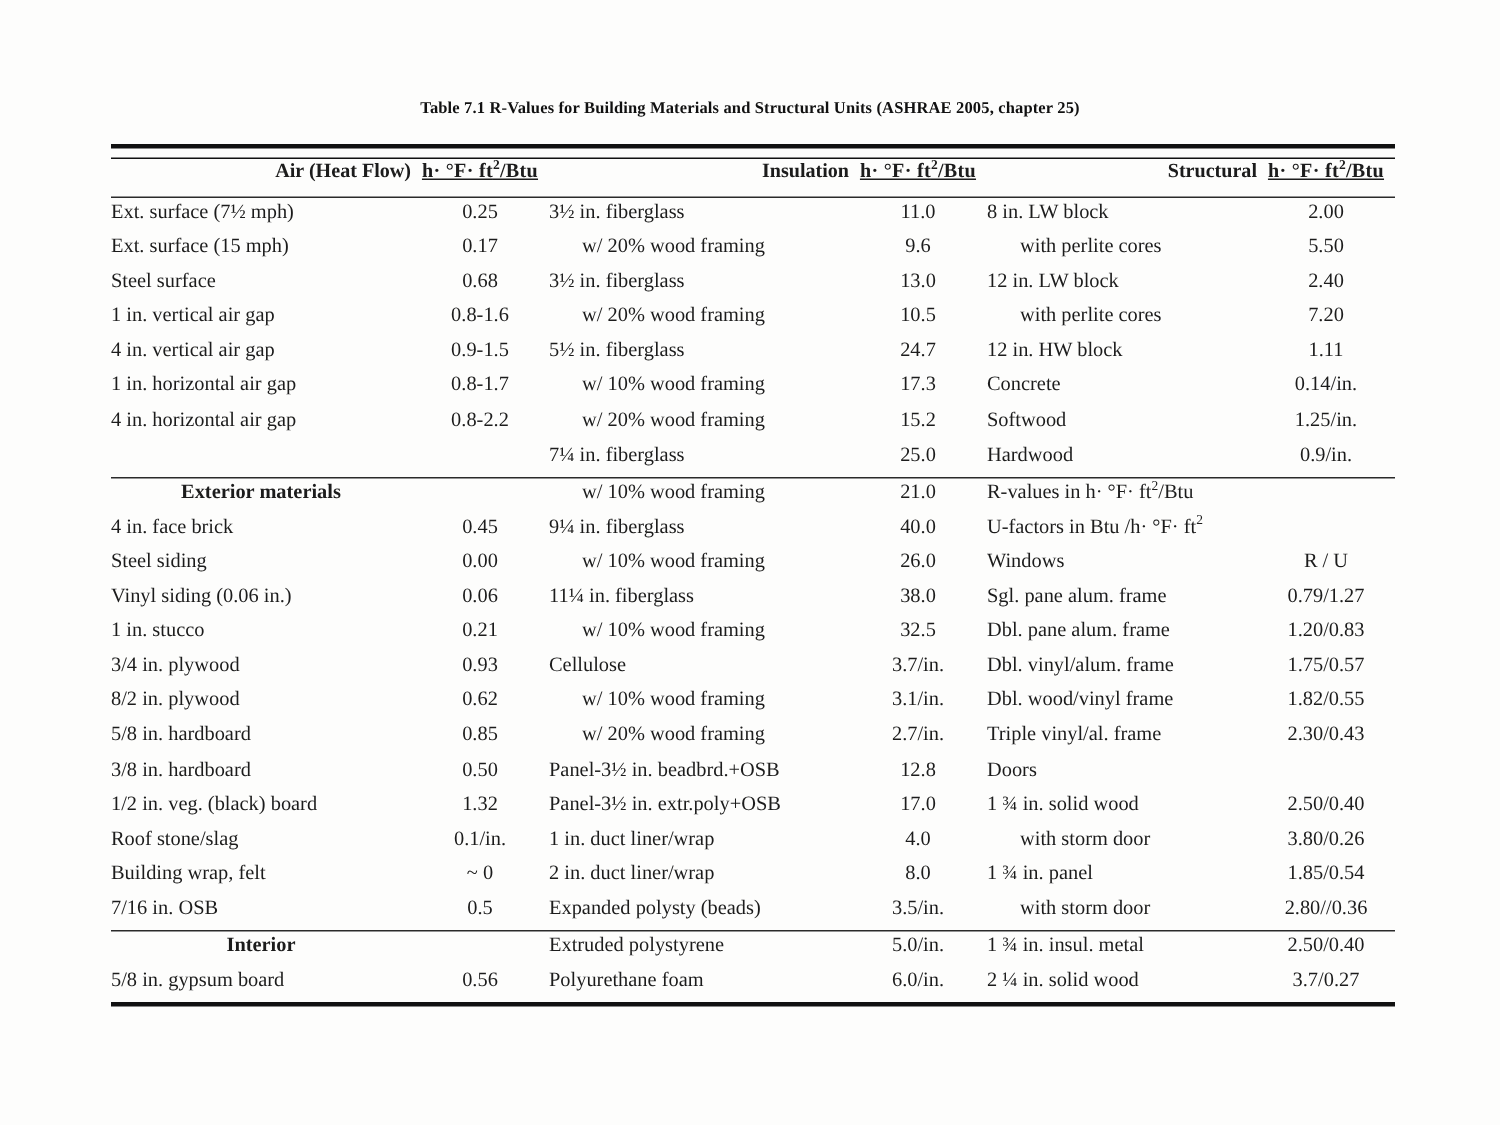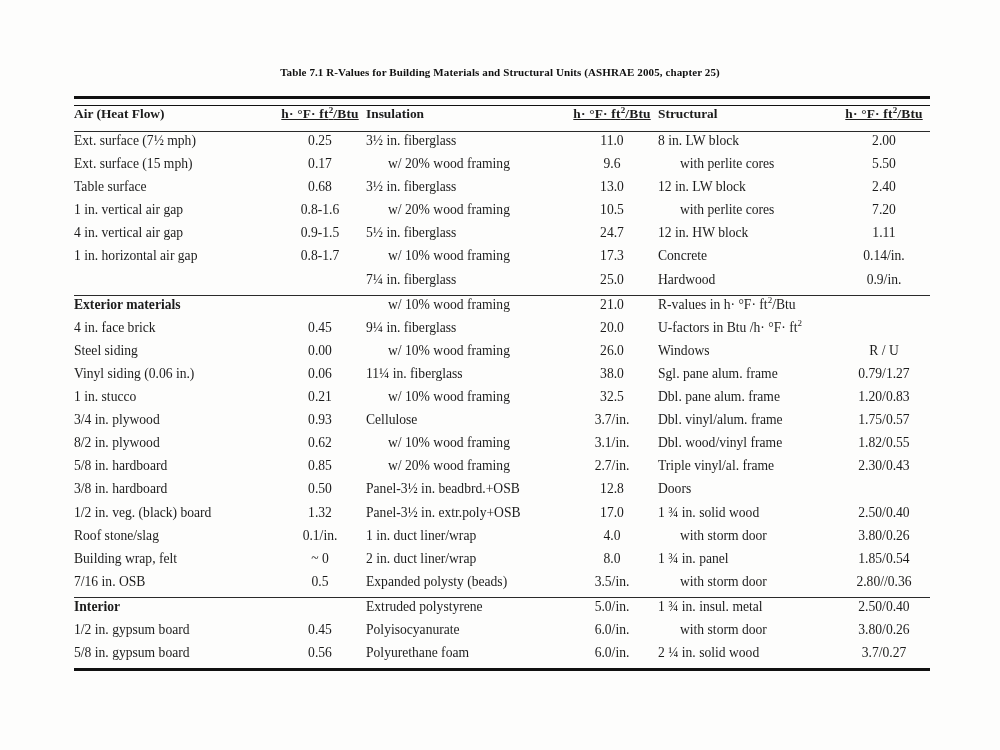--- a/index.html
+++ b/index.html
@@ -83,35 +83,35 @@
     line-height: 0;
   }
   tr.hdr th {
     text-align: center;
     font-weight: bold;
     font-size: 13.4px;
     height: 23px;
     padding-bottom: 2px;
     white-space: nowrap;
   }
-  tr.hdr th.lab { text-align: left; }
+  tr.hdr th.lab { text-align: right; }
   tr.drow td {
     height: 23.1px;
     white-space: nowrap;
     overflow: hidden;
   }
   td.lab {
     text-align: left;
     padding-left: 3px;
   }
   td.val {
     text-align: center;
   }
   td.lab.ind { padding-left: 22px; margin-top: 21px; }
-  td.lab.bold { font-weight: bold; }
+  td.lab.bold { font-weight: bold; text-align: center; }
   sup.sq {
     font-size: 9px;
     vertical-align: super;
     line-height: 0;
   }
   .hdrunit { letter-spacing: 0.2px; text-decoration: underline; }
 </style>
 </head>
 <body>
 
@@ -154,21 +154,21 @@
           </tr>
           <tr class="drow">
             <td class="lab">Ext. surface (15 mph)</td>
             <td class="val">0.17</td>
             <td class="lab ind">w/ 20% wood framing</td>
             <td class="val">9.6</td>
             <td class="lab ind">with perlite cores</td>
             <td class="val">5.50</td>
           </tr>
           <tr class="drow">
-            <td class="lab">Table surface</td>
+            <td class="lab">Steel surface</td>
             <td class="val">0.68</td>
             <td class="lab">3½ in. fiberglass</td>
             <td class="val">13.0</td>
             <td class="lab">12 in. LW block</td>
             <td class="val">2.40</td>
           </tr>
           <tr class="drow">
             <td class="lab">1 in. vertical air gap</td>
             <td class="val">0.8-1.6</td>
             <td class="lab ind">w/ 20% wood framing</td>
@@ -186,20 +186,28 @@
           </tr>
           <tr class="drow">
             <td class="lab">1 in. horizontal air gap</td>
             <td class="val">0.8-1.7</td>
             <td class="lab ind">w/ 10% wood framing</td>
             <td class="val">17.3</td>
             <td class="lab">Concrete</td>
             <td class="val">0.14/in.</td>
           </tr>
           <tr class="drow">
+            <td class="lab">4 in. horizontal air gap</td>
+            <td class="val">0.8-2.2</td>
+            <td class="lab ind">w/ 20% wood framing</td>
+            <td class="val">15.2</td>
+            <td class="lab">Softwood</td>
+            <td class="val">1.25/in.</td>
+          </tr>
+          <tr class="drow">
             <td class="lab"></td>
             <td class="val"></td>
             <td class="lab">7¼ in. fiberglass</td>
             <td class="val">25.0</td>
             <td class="lab">Hardwood</td>
             <td class="val">0.9/in.</td>
           </tr>
           <tr class="rule-thin">
             <td colspan="6"></td>
           </tr>
@@ -208,21 +216,21 @@
             <td class="val"></td>
             <td class="lab ind">w/ 10% wood framing</td>
             <td class="val">21.0</td>
             <td class="lab">R-values in h· °F· ft<sup class="sq">2</sup>/Btu</td>
             <td class="val"></td>
           </tr>
           <tr class="drow">
             <td class="lab">4 in. face brick</td>
             <td class="val">0.45</td>
             <td class="lab">9¼ in. fiberglass</td>
-            <td class="val">20.0</td>
+            <td class="val">40.0</td>
             <td class="lab">U-factors in Btu /h· °F· ft<sup class="sq">2</sup></td>
             <td class="val"></td>
           </tr>
           <tr class="drow">
             <td class="lab">Steel siding</td>
             <td class="val">0.00</td>
             <td class="lab ind">w/ 10% wood framing</td>
             <td class="val">26.0</td>
             <td class="lab">Windows</td>
             <td class="val">R / U</td>
@@ -312,28 +320,20 @@
           </tr>
           <tr class="drow">
             <td class="lab bold">Interior</td>
             <td class="val"></td>
             <td class="lab">Extruded polystyrene</td>
             <td class="val">5.0/in.</td>
             <td class="lab">1 ¾ in. insul. metal</td>
             <td class="val">2.50/0.40</td>
           </tr>
           <tr class="drow">
-            <td class="lab">1/2 in. gypsum board</td>
-            <td class="val">0.45</td>
-            <td class="lab">Polyisocyanurate</td>
-            <td class="val">6.0/in.</td>
-            <td class="lab ind">with storm door</td>
-            <td class="val">3.80/0.26</td>
-          </tr>
-          <tr class="drow">
             <td class="lab">5/8 in. gypsum board</td>
             <td class="val">0.56</td>
             <td class="lab">Polyurethane foam</td>
             <td class="val">6.0/in.</td>
             <td class="lab">2 ¼ in. solid wood</td>
             <td class="val">3.7/0.27</td>
           </tr>
           <tr class="rule-bottom">
             <td colspan="6"></td>
           </tr>

